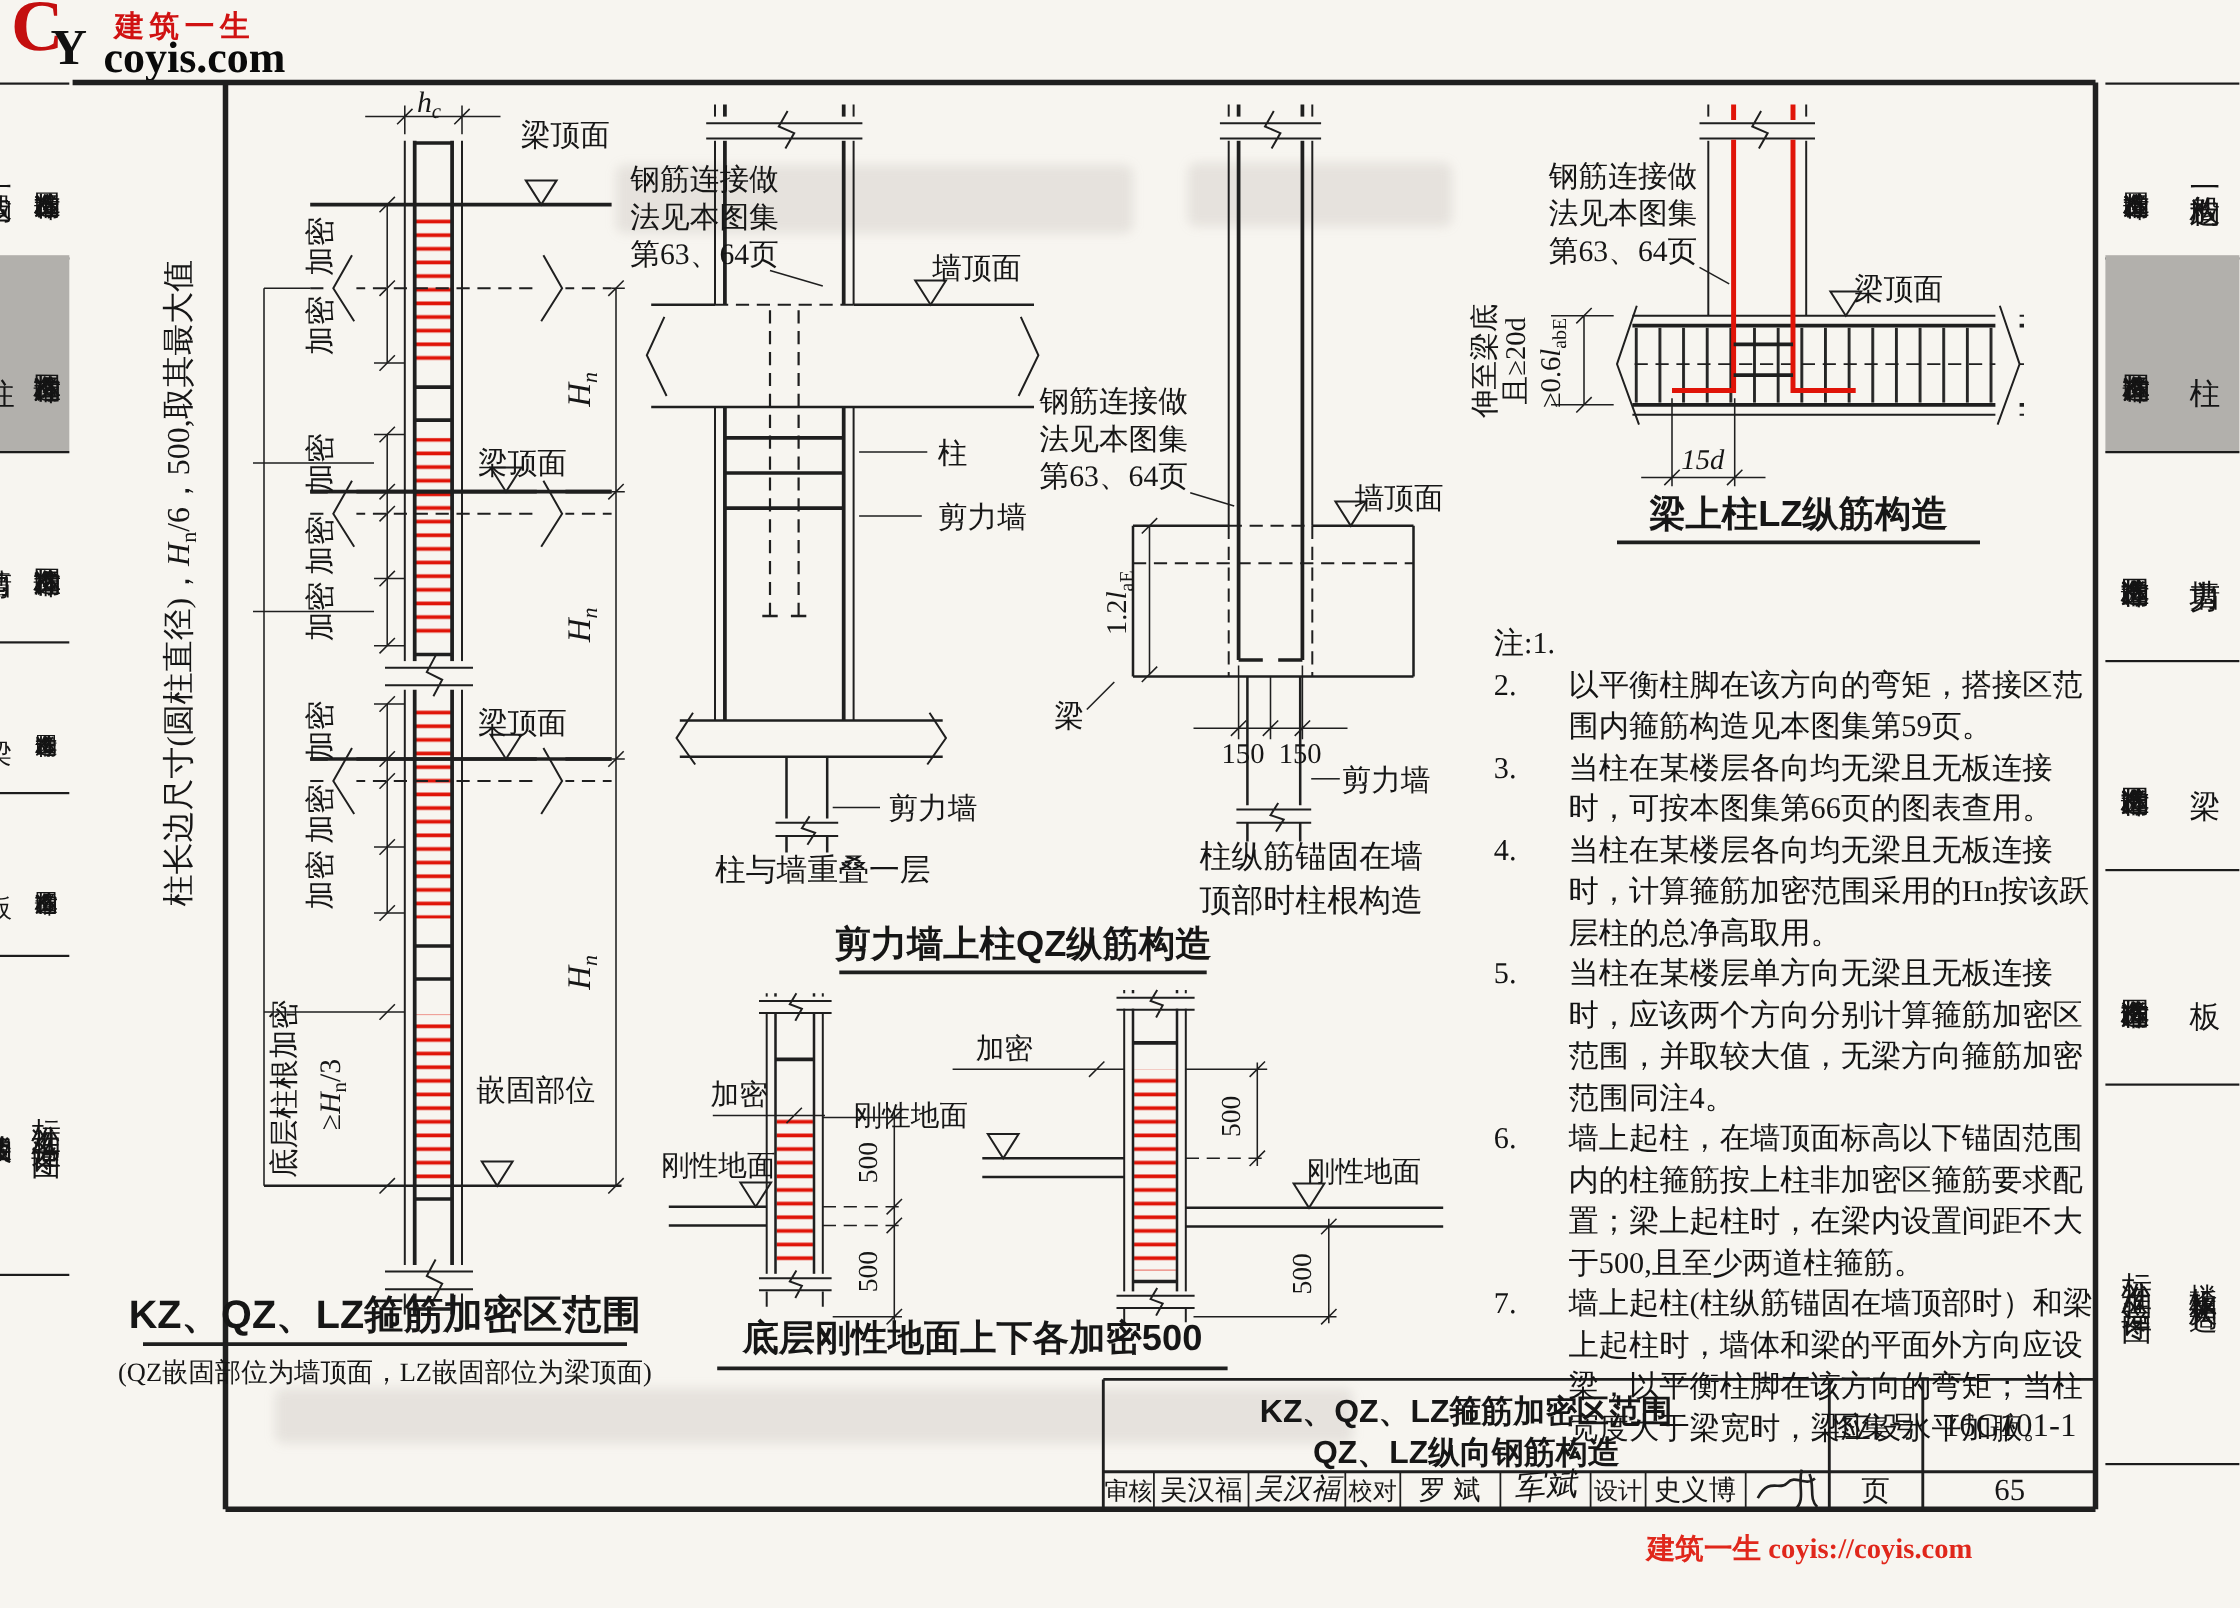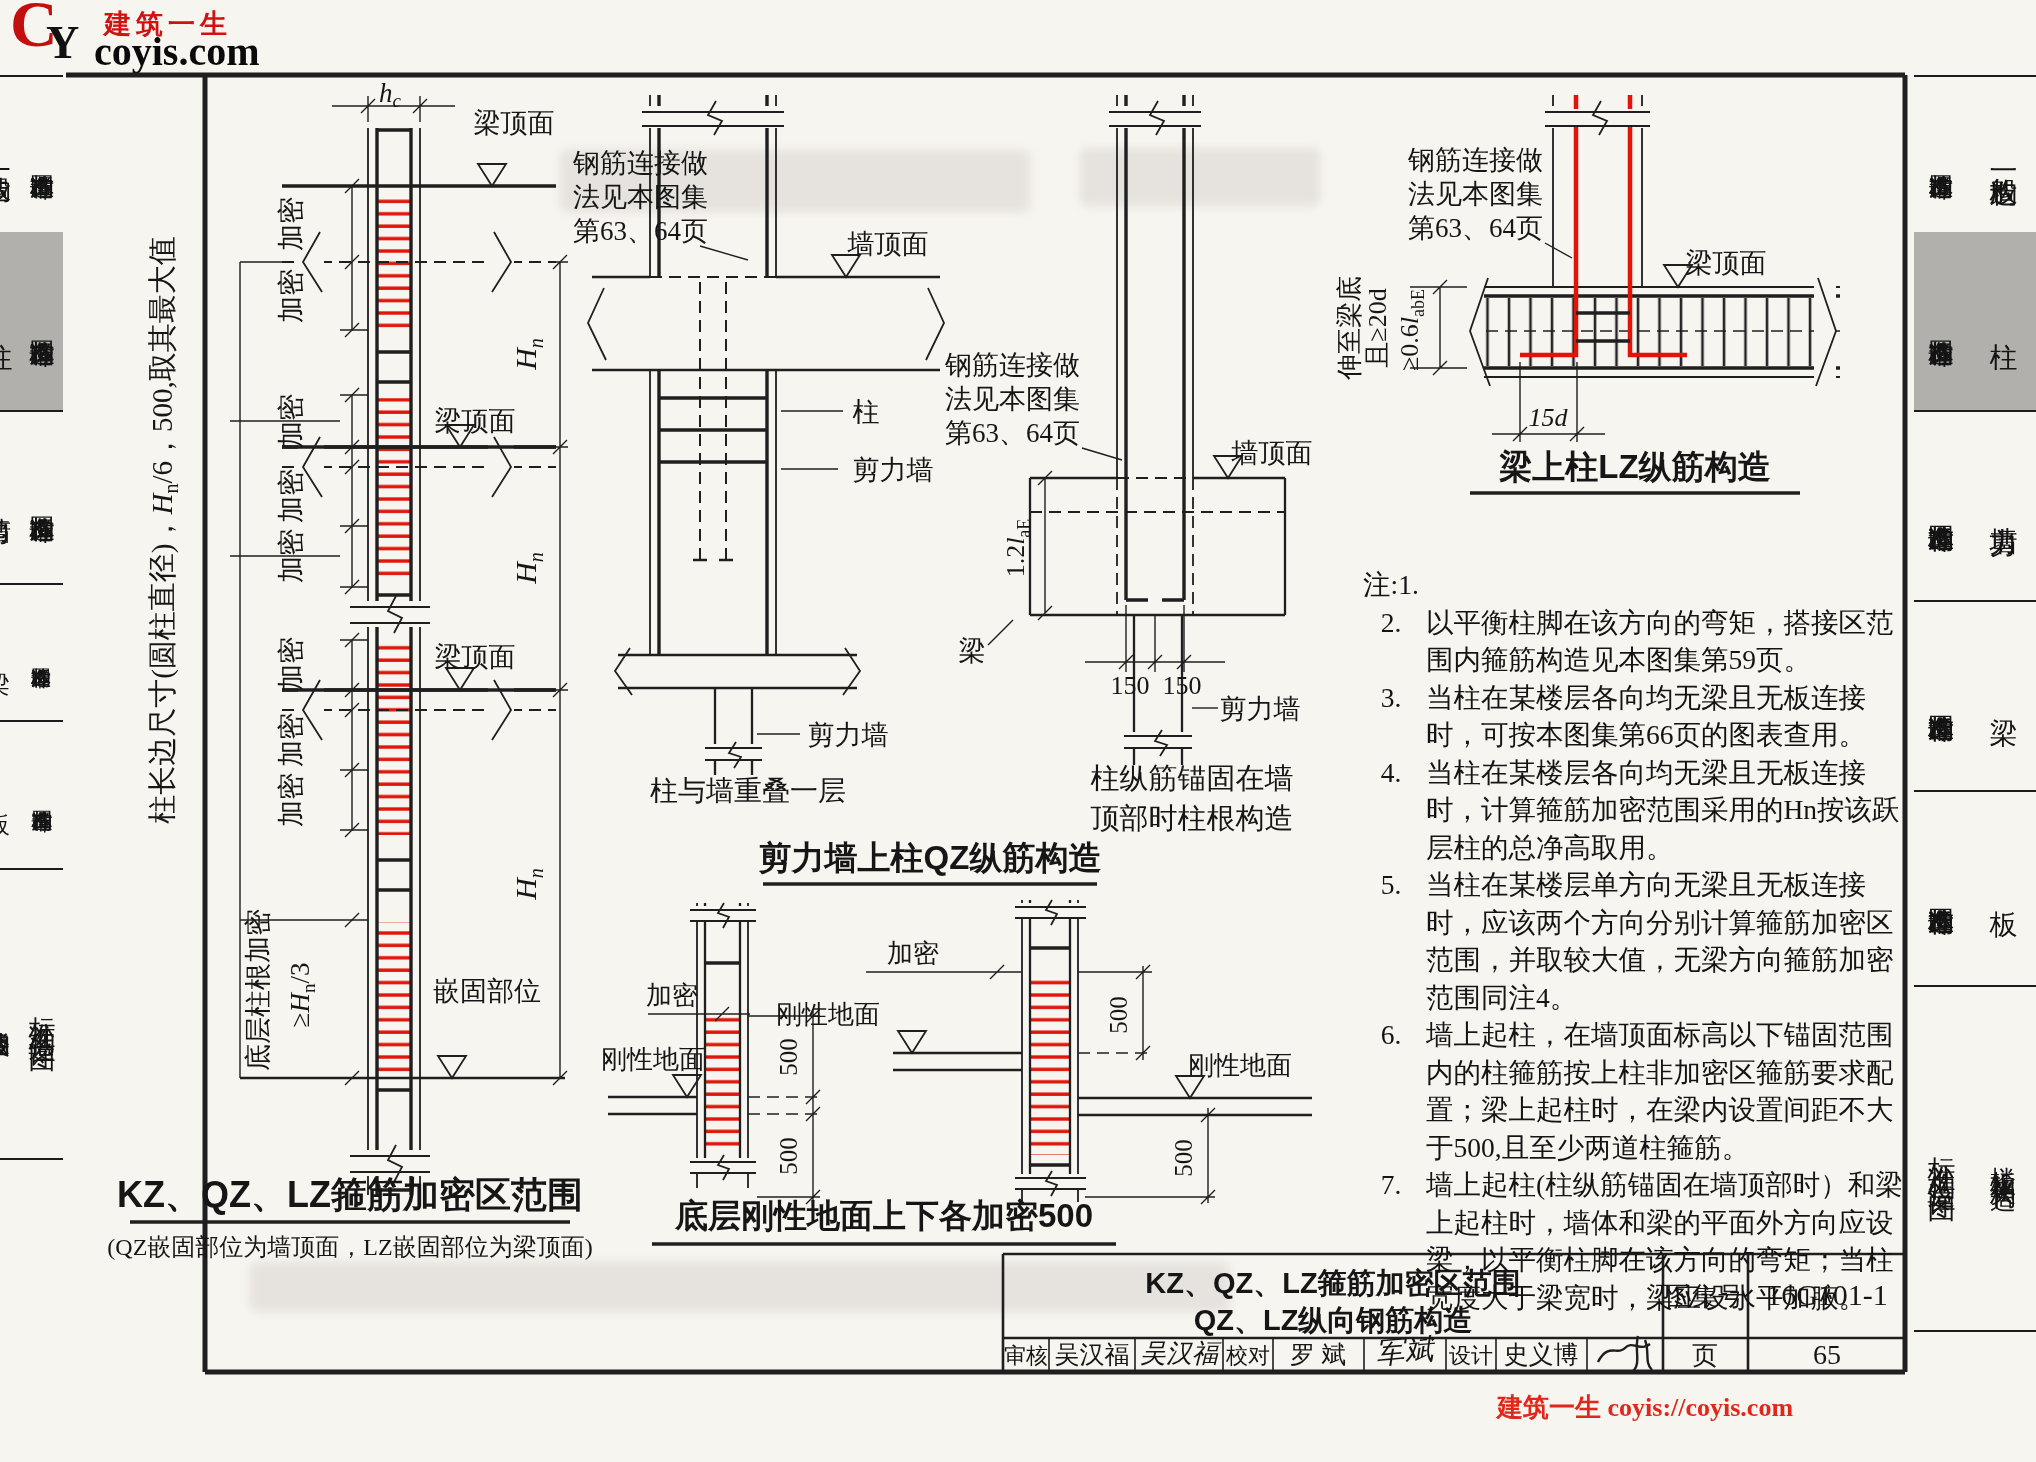--- a/index.html
+++ b/index.html
@@ -32,21 +32,21 @@
   .sblock.first{border-top:2px solid #1c1c1c;}
   .sblock.on{background:#b2b0ac;}
   .scat,.stab{position:absolute;top:0;height:100%;display:flex;align-items:center;justify-content:center;color:#141414;}
   #sbL .scat{left:-20px;width:36px;}
   #sbL .stab{left:22px;width:40px;}
   #sbR .stab{left:2px;width:50px;}
   #sbR .scat{left:58px;width:62px;}
   
   #notes{position:absolute;left:1358px;top:566px;width:552px;font-size:27.5px;line-height:37.5px;color:#141414;}
   .nrow{display:flex;align-items:flex-start;}
-  .nn{width:66px;text-align:center;flex-shrink:0;white-space:nowrap;}
+  .nn{width:66px;text-align:left;flex-shrink:0;white-space:nowrap;}
   .nt{flex:1;padding-left:2px;}
   
   #wm{position:absolute;left:1497px;top:1390px;font-size:26px;color:#e0271b;font-weight:bold;}
 </style>
 </head>
 <body>
 
 <div id="page">
 
   <div class="smudge" style="left:560px;top:150px;width:470px;height:62px;"></div>

